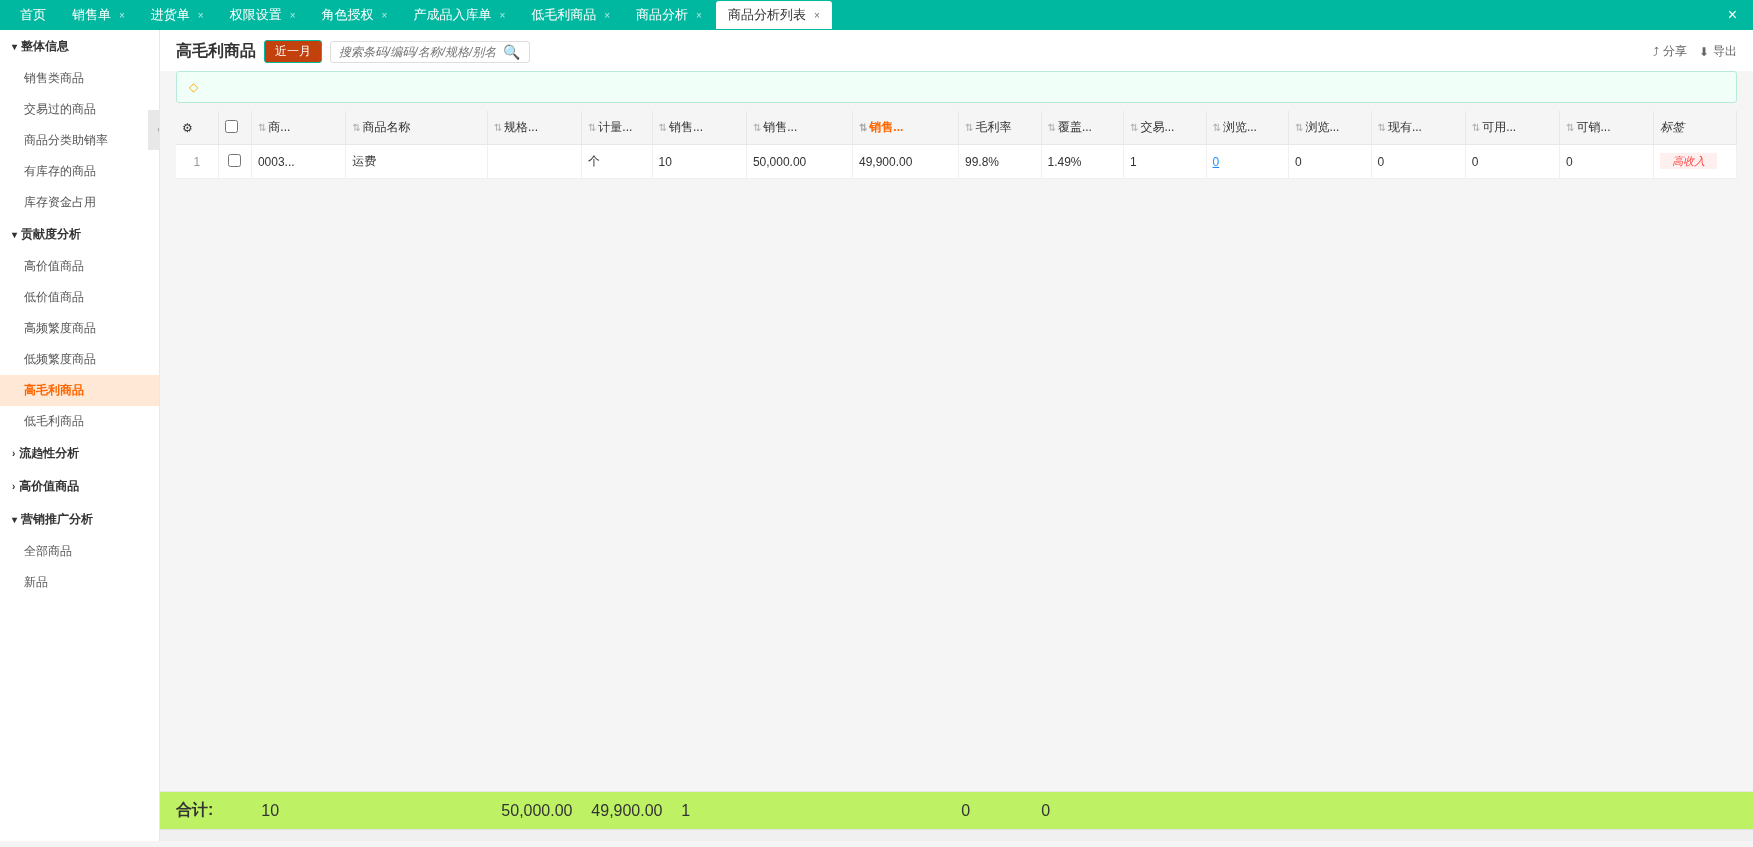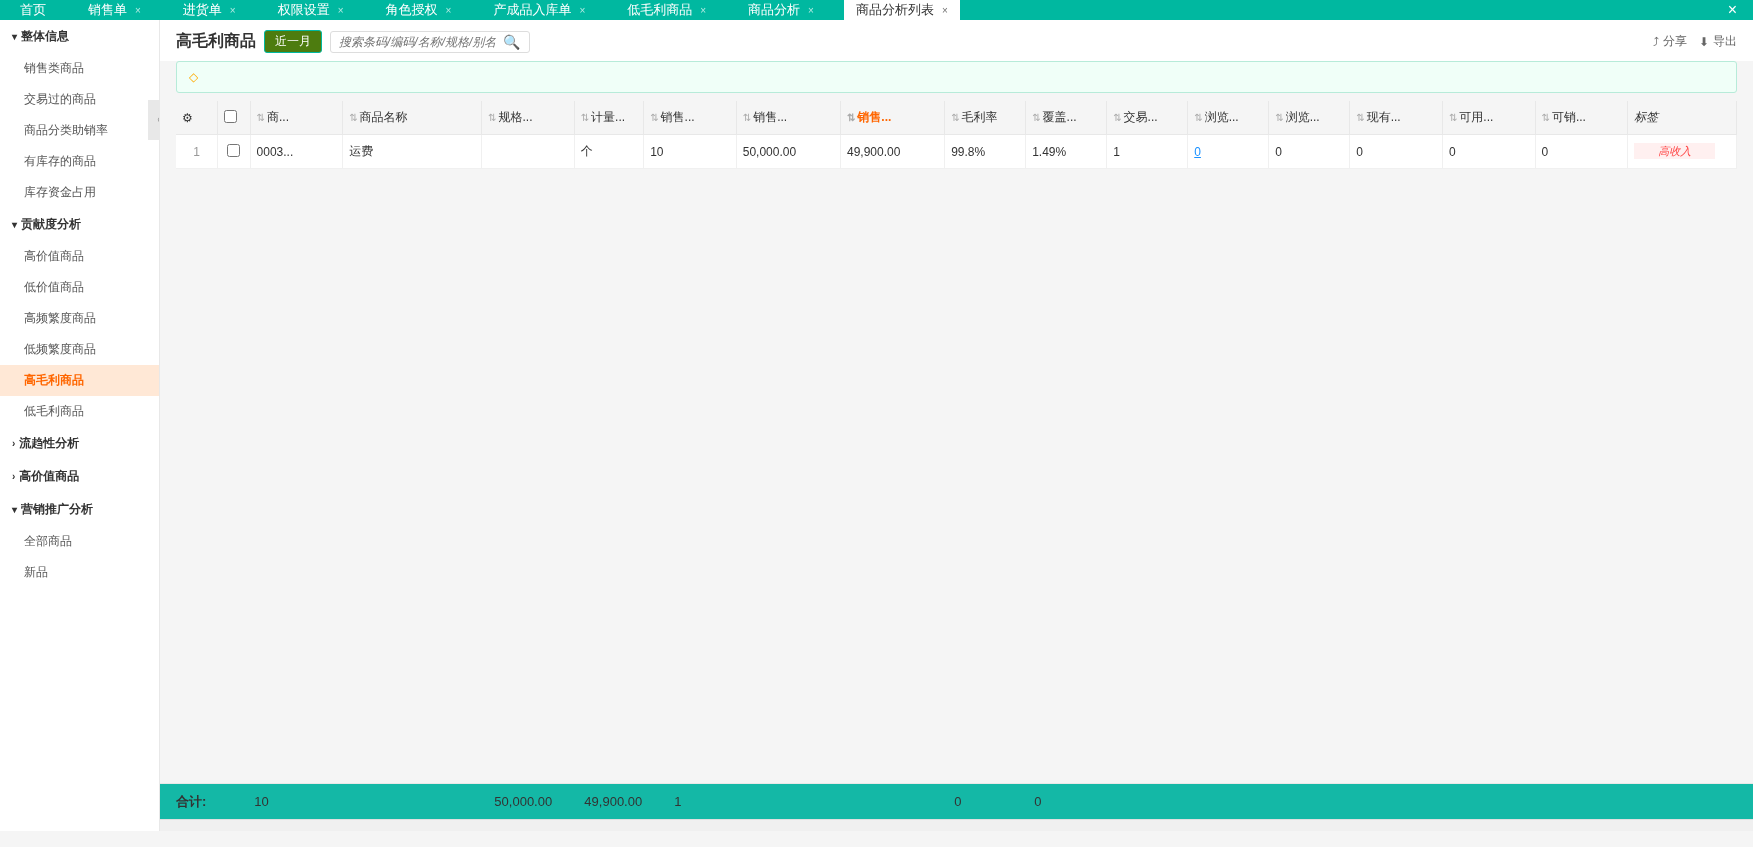--- a/index.html
+++ b/index.html
@@ -3,23 +3,23 @@
   <meta charset="utf-8">
   <style>
     * { box-sizing: border-box; margin: 0; padding: 0; }
     body { font-family: 'Microsoft YaHei', Arial, sans-serif; font-size: 12px; background: #f5f5f5; overflow: hidden; }
 
     
     .top-nav {
       display: flex;
       align-items: center;
       background: #00b8a0;
-      height: 20px;
+      height: 30px;
       padding: 0 8px;
-      gap: 18px;
+      gap: 2px;
     }
     .nav-tab {
       display: flex;
       align-items: center;
       padding: 0 12px;
       height: 28px;
       color: #fff;
       cursor: pointer;
       border-radius: 3px 3px 0 0;
       font-size: 13px;
@@ -106,21 +106,21 @@
     }
     .time-filter-btn {
       padding: 2px 10px;
       border: 1px solid #00b8a0;
       border-radius: 3px;
       color: #00b8a0;
       cursor: pointer;
       font-size: 12px;
       background: #fff;
     }
-    .time-filter-btn.active { background: #4d7c0f; color: #fff; }
+    .time-filter-btn.active { background: #c2410c; color: #fff; }
     .search-box {
       display: flex;
       align-items: center;
       border: 1px solid #ddd;
       border-radius: 3px;
       padding: 2px 8px;
       gap: 4px;
       flex: 0 0 200px;
     }
     .search-box input {
@@ -190,36 +190,36 @@
     }
     table thead th .sort-icon { color: #aaa; font-size: 10px; }
     table tbody tr { border-bottom: 1px solid #f0f0f0; }
     table tbody td {
       padding: 8px 6px;
       color: #333;
       border-right: 1px solid #f0f0f0;
       white-space: nowrap;
     }
     .tag-high-income {
-      padding: 2px 24px;
+      padding: 2px 12px;
       background: #fff0f0;
       color: #ff4444;
       border-radius: 0;
       font-size: 11px;
     }
     .link-text { color: #1890ff; cursor: pointer; text-decoration: underline; }
 
     
     .footer-bar {
       display: flex;
       align-items: center;
       padding: 8px 16px;
-      background: #14b8a6;
+      background: #bef264;
       border-top: 1px solid #e8e8e8;
-      font-size: 13px;
+      font-size: 16px;
       color: #333;
       min-height: 36px;
     }
     .footer-bar .total-label { margin-right: 40px; font-weight: bold; }
     .footer-bar .total-values { display: flex; gap: 0; }
     .footer-val { padding: 0 8px; min-width: 80px; }
 
     
     .scroll-bar-area {
       height: 12px;

